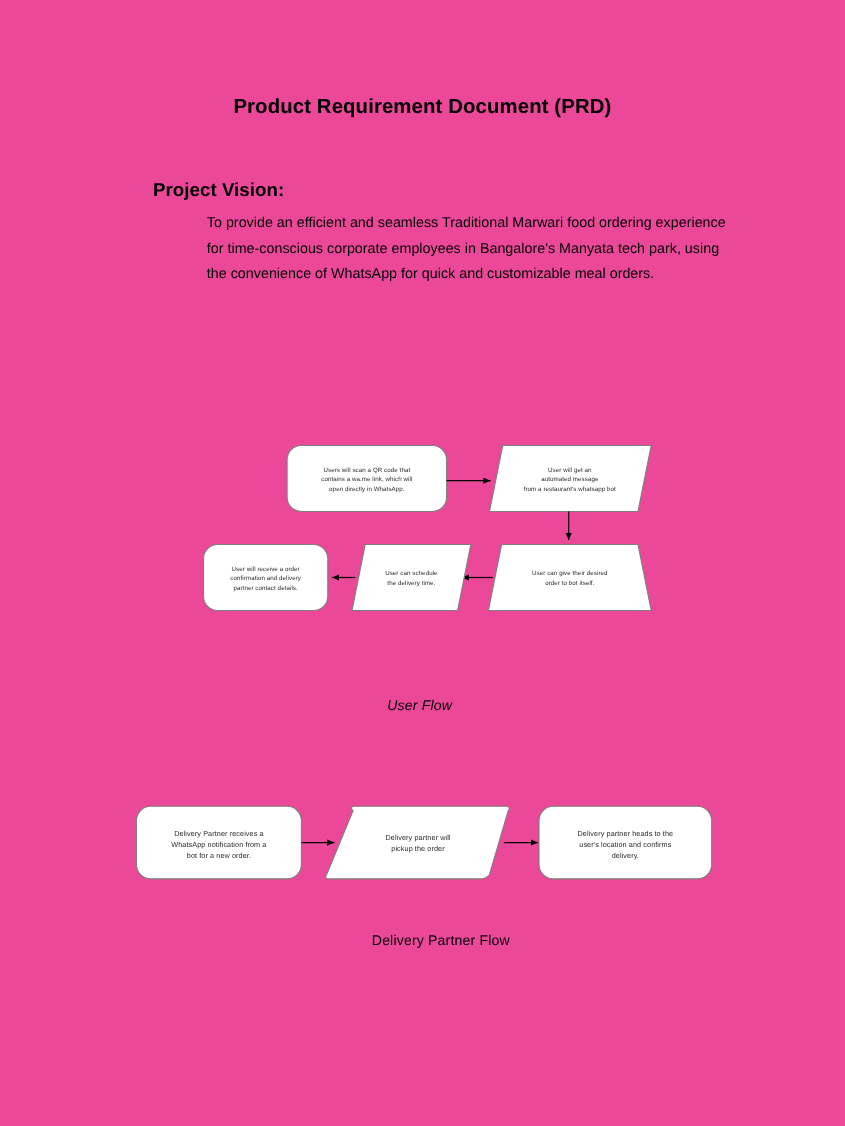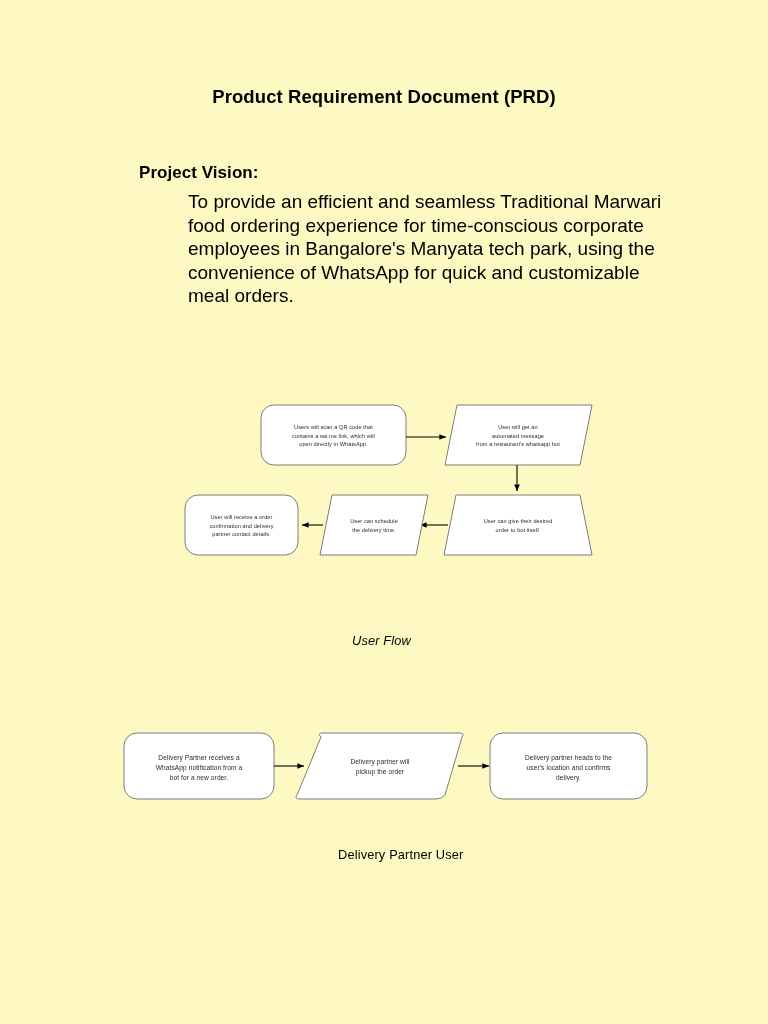--- a/index.html
+++ b/index.html
@@ -14,21 +14,21 @@
     position: relative;
     overflow: hidden;
     font-family: "Liberation Sans", sans-serif;
     color: #000000;
     -webkit-font-smoothing: antialiased;
   }
 
   .page {
     position: absolute;
     inset: 0;
-    background: #fef9c3;
+    background: #ec4899;
   }
 
   
   .doc-title {
     position: absolute;
     left: 0;
     right: 0;
     top: 86px;
     text-align: center;
     font-size: 18.5px;
@@ -44,21 +44,21 @@
     text-align: center;
   }
   .heading-vision { left: 139px; top: 163px; }
   .heading-flowchart { left: 139px; top: 330px; }
 
   .vision-body {
     position: absolute;
     left: 188px;
     top: 190px;
     width: 482px;
-    font-size: 19px;
+    font-size: 13px;
     line-height: 23.5px;
     letter-spacing: 0.01px;
   }
 
   .flow-caption {
     position: absolute;
     font-size: 12.8px;
     letter-spacing: 0.15px;
     white-space: nowrap;
   }
@@ -194,15 +194,15 @@
 
       <g>
         <rect class="node-shape" x="372" y="8" width="157" height="66" rx="13" ry="13"></rect>
         <text class="node-text" x="450.5" y="35">Delivery partner heads to the</text>
         <text class="node-text" x="450.5" y="45">user's location and confirms</text>
         <text class="node-text" x="450.5" y="55">delivery.</text>
       </g>
     </svg>
   </div>
 
-  <div class="flow-caption caption-partner">Delivery Partner User</div>
+  <div class="flow-caption caption-partner">Delivery Partner Flow</div>
 
 </div>
 
 </body></html>

